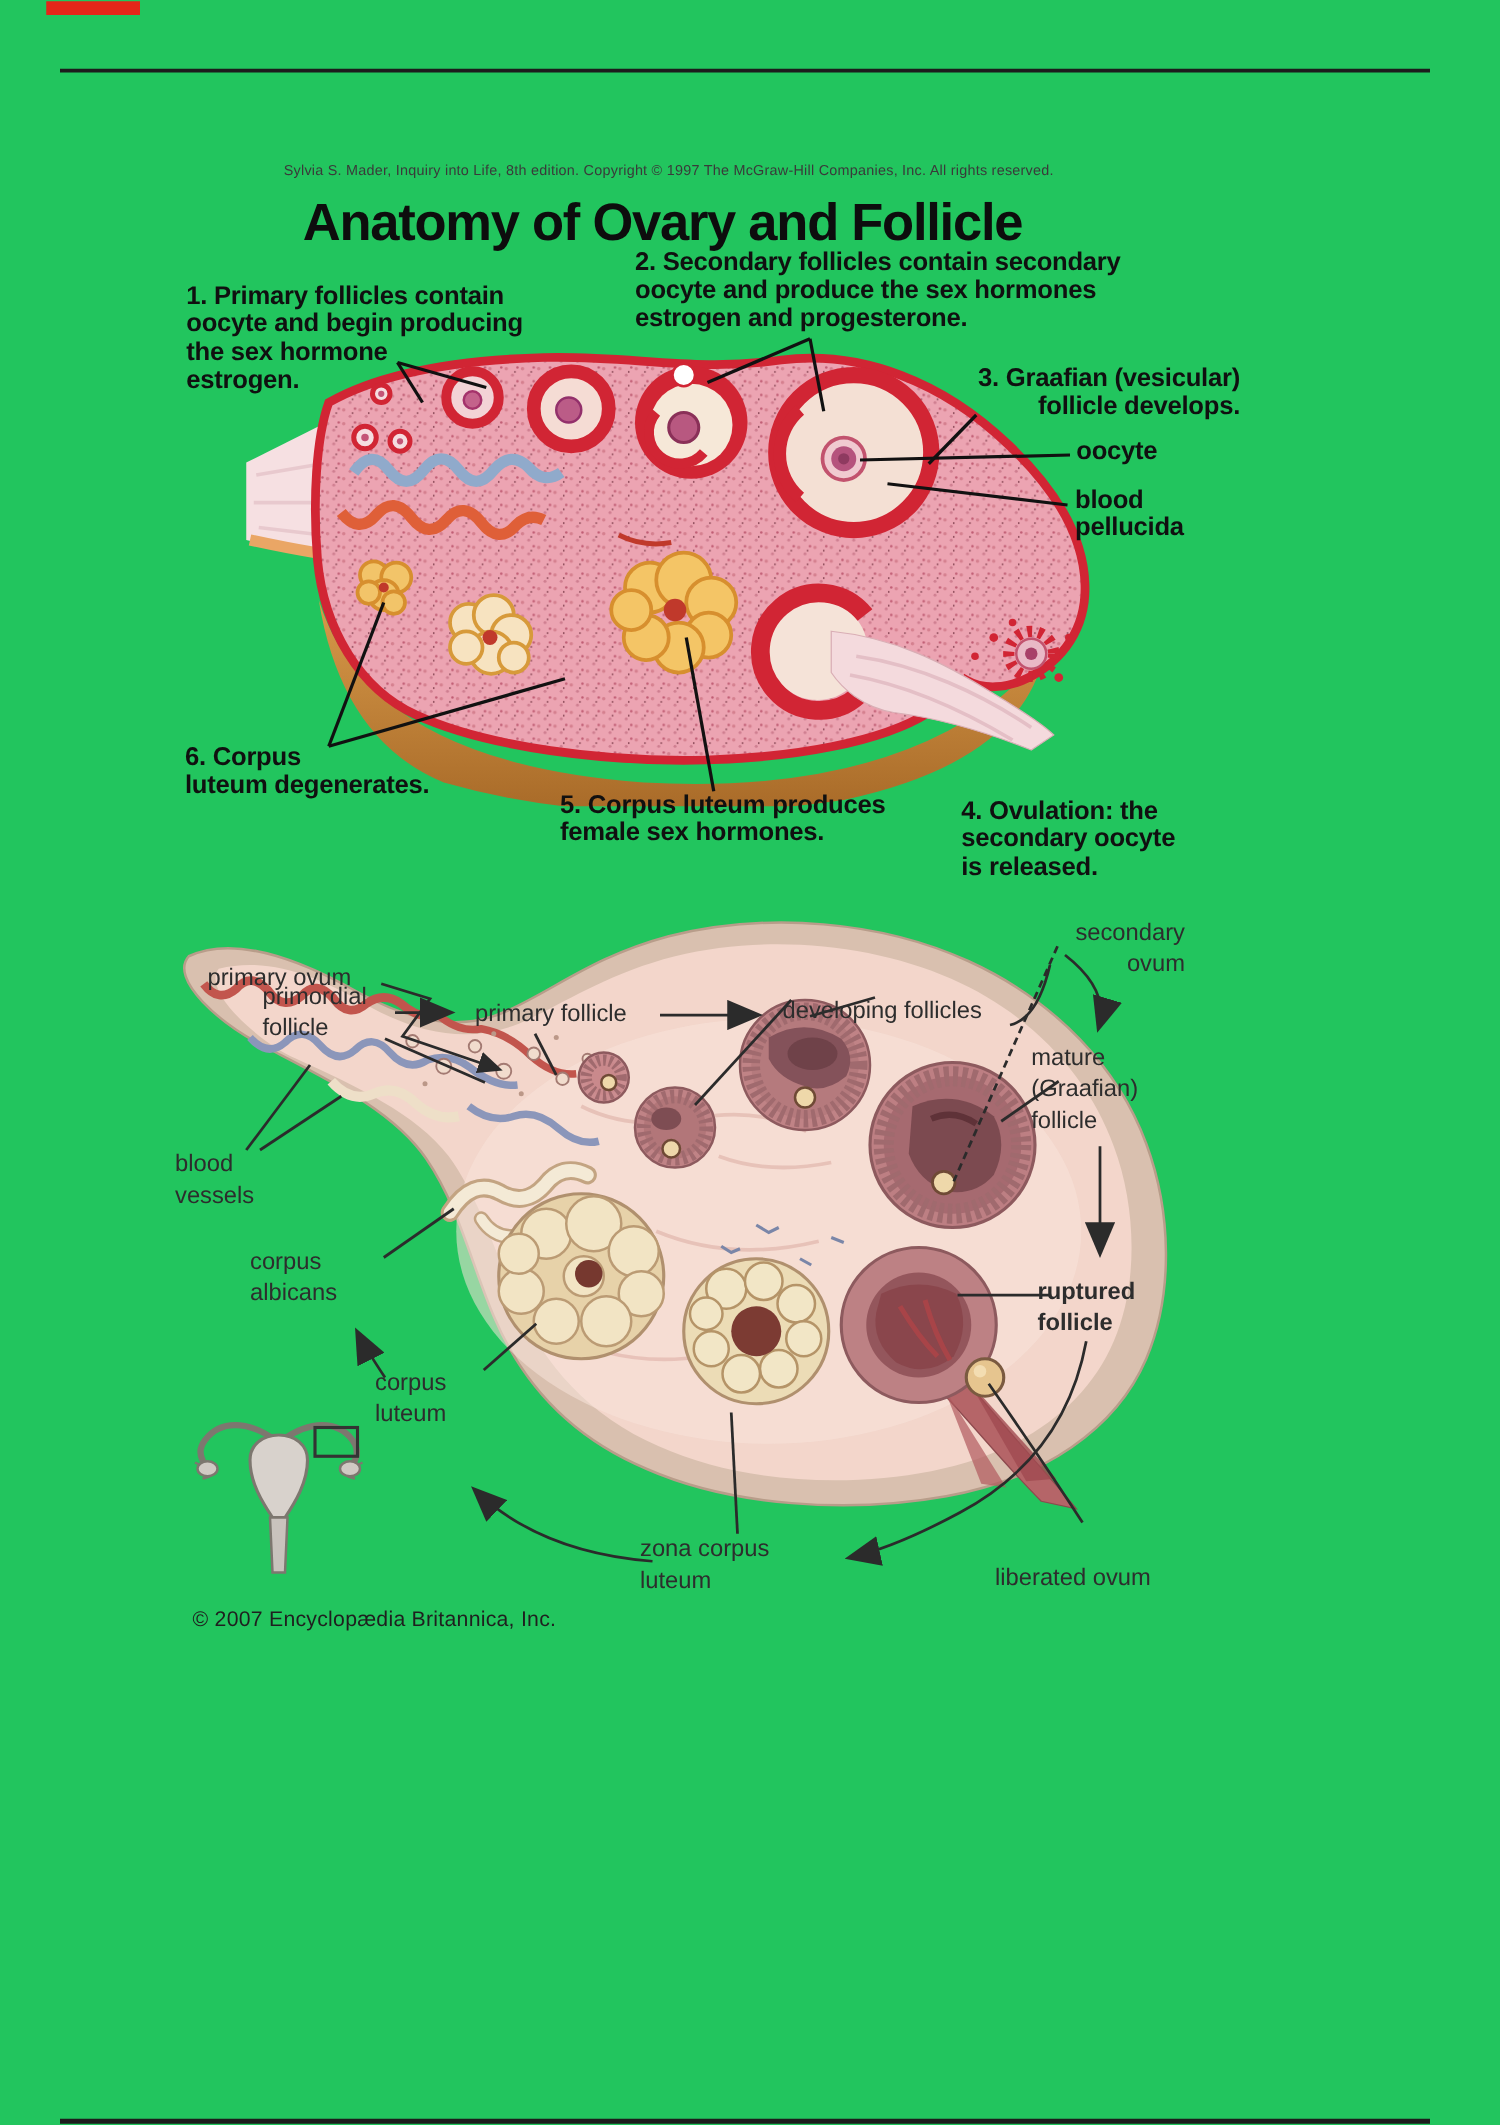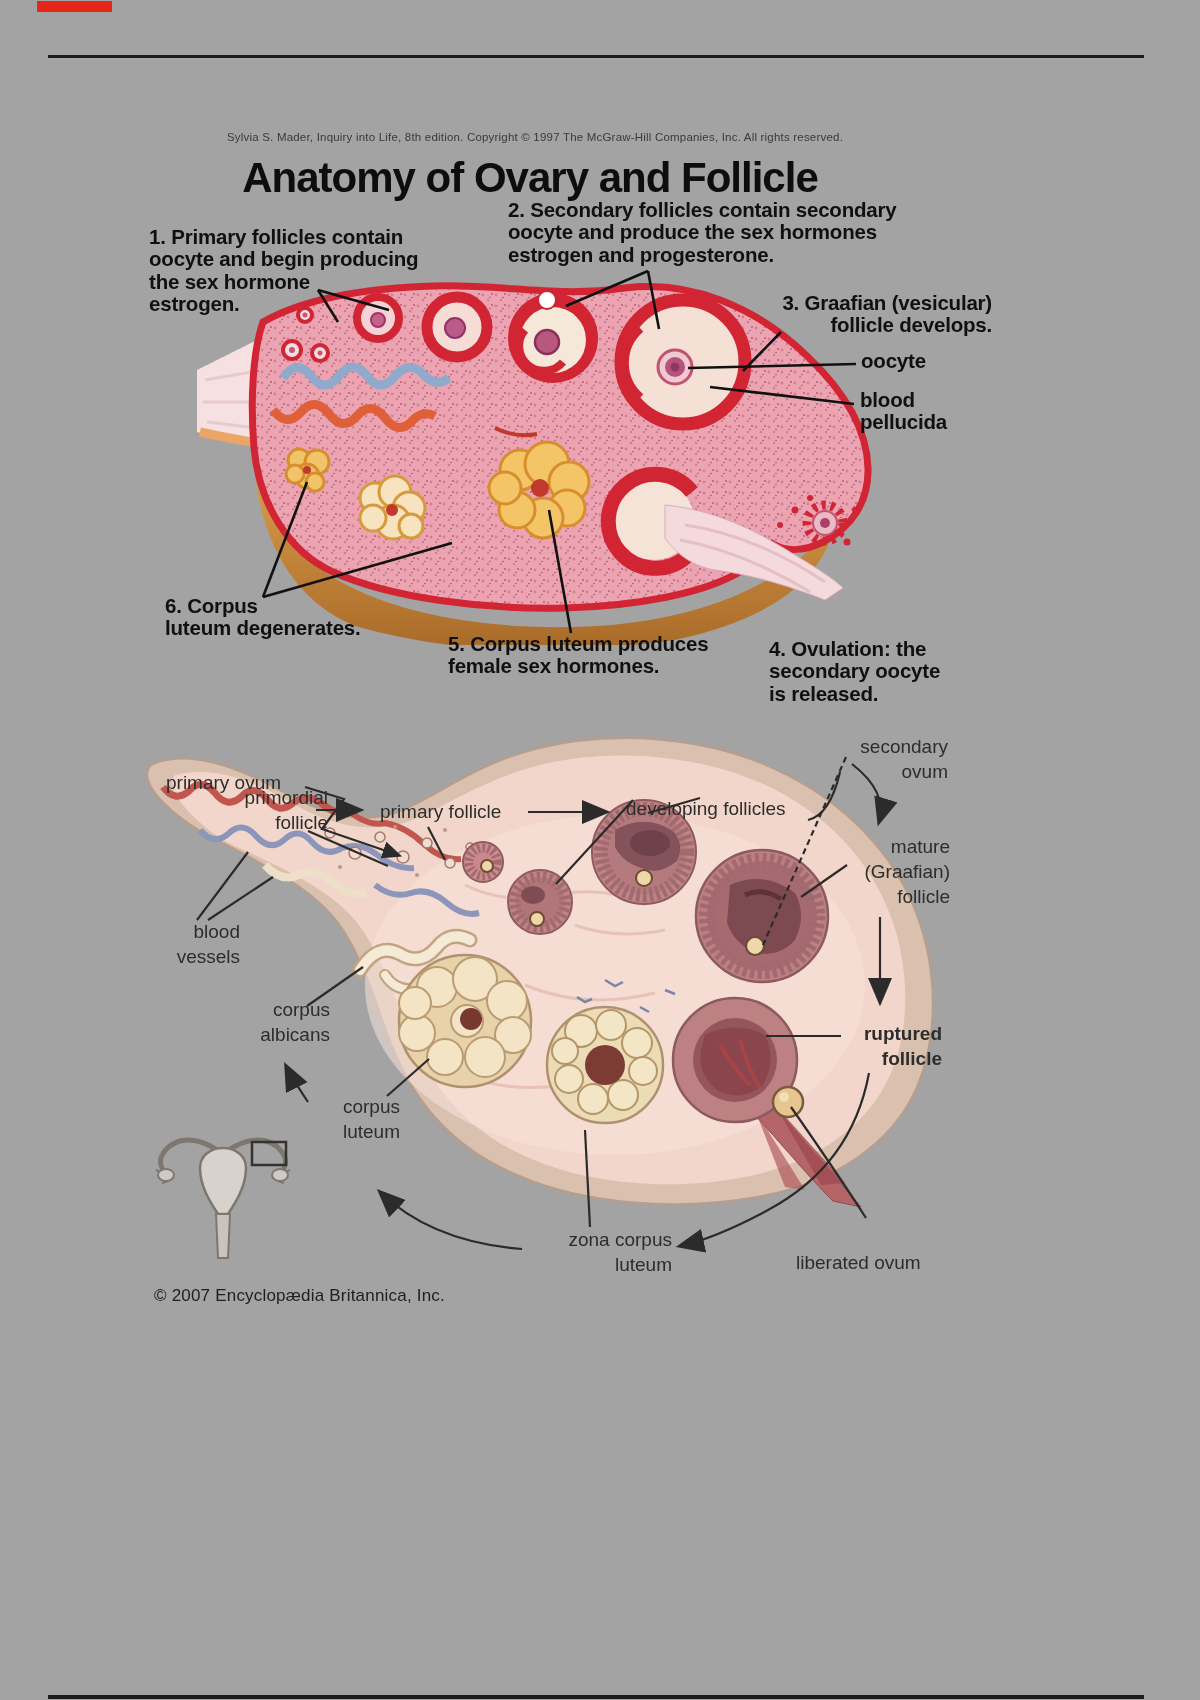--- a/index.html
+++ b/index.html
@@ -1,33 +1,33 @@
 <!DOCTYPE html>
 <html><head>
 <meta charset="utf-8">
 <style>
   html,body{margin:0;padding:0;background:#ffffff;}
-  #page{position:relative;width:1200px;height:1700px;background:#a3a3a3;overflow:hidden;
+  #page{position:relative;width:1200px;height:1700px;background:#22c55e;overflow:hidden;
         font-family:"Liberation Sans","DejaVu Sans",sans-serif;}
   .rule{position:absolute;background:#1c1c1c;}
   #red-marker{position:absolute;left:37px;top:1px;width:75px;height:11px;background:#e52619;}
   .lbl{position:absolute;white-space:pre-line;color:#101010;}
   .attr{left:190px;top:131px;width:690px;text-align:center;font-size:11.5px;color:#3a3a3a;letter-spacing:.2px;}
   .title{left:180px;top:154px;width:700px;text-align:center;font-size:42px;font-weight:700;
          letter-spacing:-1px;color:#0d0d0d;}
   .d1{font-size:20.5px;font-weight:700;line-height:1.09;letter-spacing:-0.2px;}
   .d2{font-size:19px;font-weight:400;line-height:1.32;color:#2d2d2d;}
-  .ctr{text-align:right;}
+  .ctr{text-align:left;}
   .rgt{text-align:right;}
   #l1{left:149px;top:226px;}
   #l2{left:481px;top:199px;margin-left:27px;}
   #l3{left:700px;top:292px;width:292px;}
   #loocyte{left:861px;top:350px;}
   #lzona{left:860px;top:389px;}
-  #l6{left:165px;top:595px;}
+  #l6{left:148px;top:595px;}
   #l5{left:448px;top:633px;}
   #l4{left:769px;top:626px;margin-top:12px;}
   #p-ovum{left:166px;top:770px;}
   #p-foll{left:380px;top:799px;}
   #dev-foll{left:626px;top:796px;}
   #sec-ovum{left:830px;top:734px;width:118px;}
   #prim-foll{left:210px;top:785px;width:118px;}
   #blood{left:140px;top:919px;width:100px;}
   #alb{left:200px;top:997px;width:130px;}
   #clut{left:300px;top:1094px;width:100px;}

